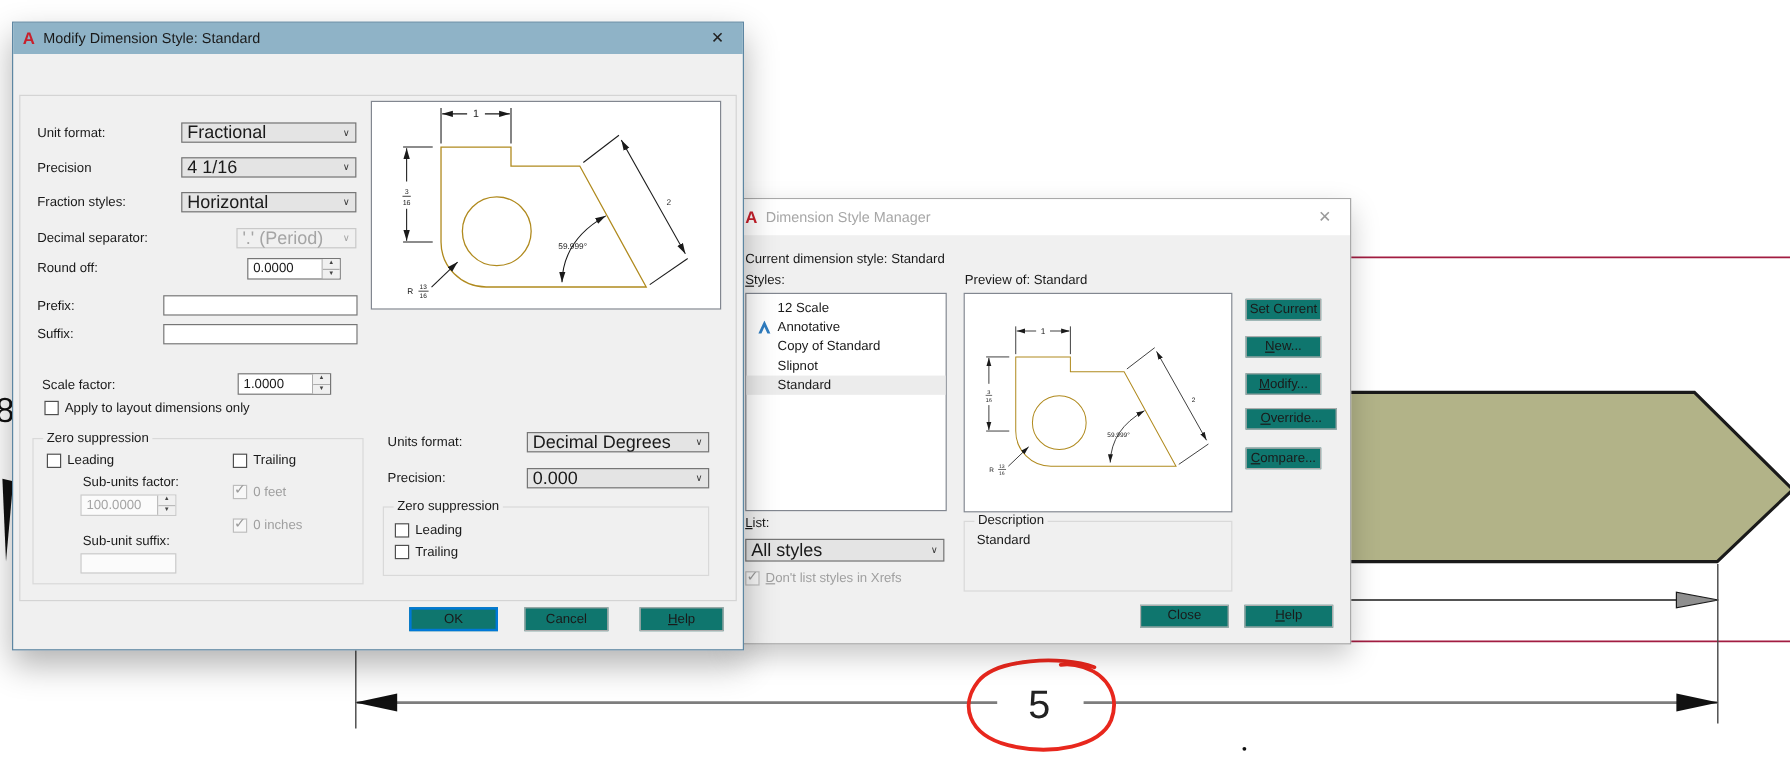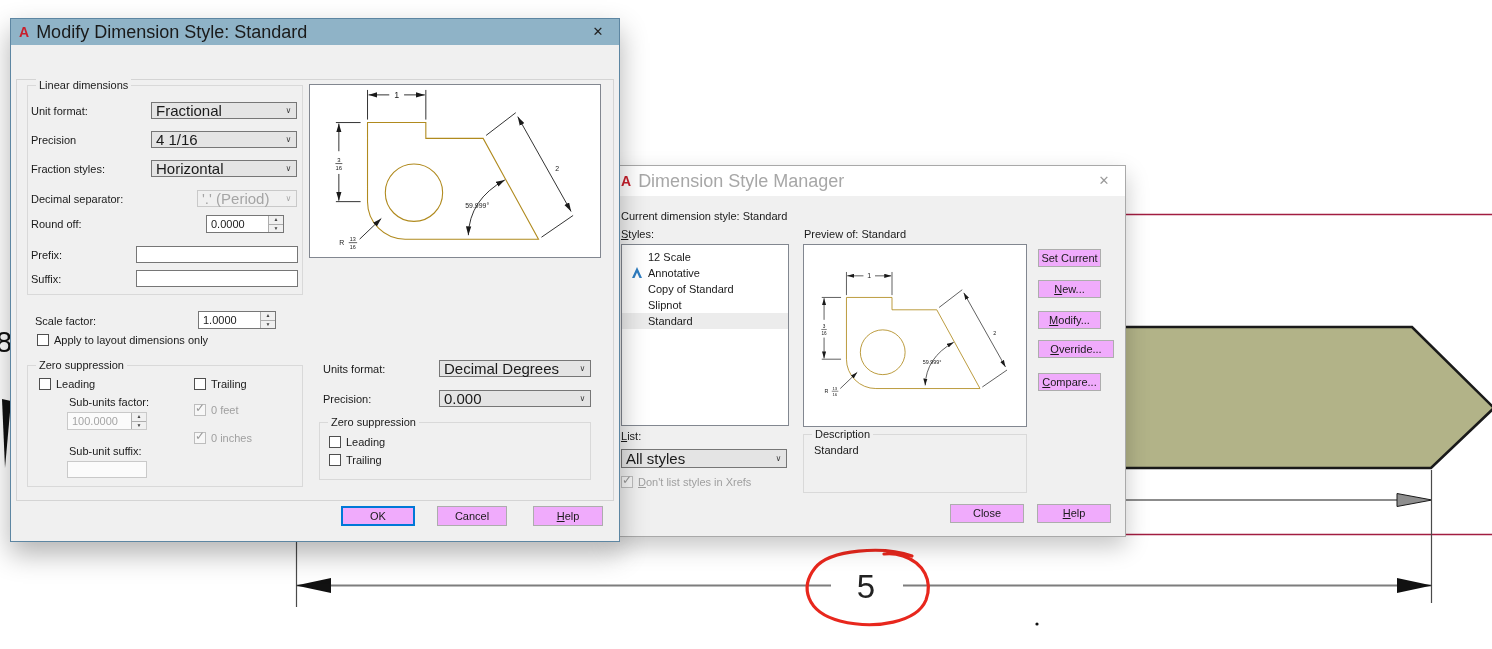--- a/index.html
+++ b/index.html
@@ -13,21 +13,21 @@
 
   
   .dlg{position:absolute;background:#f0f0f0}
   #modify-dlg{left:10px;top:18px;width:608px;height:522px;z-index:10;
      border:1px solid #5d86a2;box-shadow:0 12px 26px rgba(0,0,0,.30)}
   #dsm-dlg{left:612px;top:165px;width:512px;height:370px;z-index:5;
      border:1px solid #a9a9a9;box-shadow:0 10px 22px rgba(0,0,0,.22)}
   .tbar{position:absolute;left:0;top:0;right:0;display:flex;align-items:center;gap:7px;padding-left:8px}
   #modify-dlg .tbar{height:26px;background:#8fb3c7}
   #dsm-dlg .tbar{height:30px;background:#fff}
-  .ttxt{font-size:18px}
+  .ttxt{font-size:12px}
   #dsm-dlg .ttxt{color:#a7a7a7}
   .logo{font-weight:bold;font-size:14px;color:#c8202c;line-height:1}
   .xbtn{position:absolute;right:0;top:0;width:42px;text-align:center;font-size:13px}
   #modify-dlg .xbtn{height:26px;line-height:26px;color:#222}
   #dsm-dlg .xbtn{height:30px;line-height:30px;color:#9a9a9a}
 
   
   .tabs{position:absolute;left:7px;top:41px;display:flex;align-items:flex-end}
   .tab{height:17px;line-height:17px;padding:0 7px;font-size:11px;background:#f0f0f0;
        border:1px solid #b4b4b4;border-right:none}
@@ -59,21 +59,21 @@
   .spin.sdis .sval{color:#a5a5a5}
   .sbs{width:14px;display:flex;flex-direction:column;border-left:1px solid #adadad}
   .sb{flex:1;font-size:5px;line-height:7px;text-align:center;color:#444;background:#f0f0f0;border-bottom:1px solid #adadad}
   .sb:last-child{border-bottom:none}
 
   .cbrow{position:absolute;display:flex;align-items:center;gap:5px}
   .cbbox{width:12px;height:12px;box-sizing:border-box;border:1px solid #4f4f4f;background:#fff;position:relative;flex:0 0 auto}
   .cbrow.cdis .cbbox{border-color:#bdbdbd;background:#f7f7f7}
   .chk{position:absolute;left:0;top:-3px;font-size:12px;color:#9a9a9a;line-height:1}
 
-  .btn{position:absolute;background:#f0abfc;border:1px solid #adadad;font-size:11px;
+  .btn{position:absolute;background:#0f766e;border:1px solid #adadad;font-size:11px;
        text-align:center;box-sizing:border-box;height:20px;line-height:18px}
   .btn.def{border:2px solid #0078d7;line-height:16px}
 
   
   .listbox{position:absolute;background:#fff;border:1px solid #828790}
   .litem{height:16px;line-height:16px;font-size:11px;padding-left:26px;white-space:nowrap}
   .litem.sel{background:#ececec}
   .previewbox{position:absolute;background:#fff;border:1px solid #828790}
   .descbox{position:absolute;border:1px solid #d9d9d9}
   .bgsvg{position:absolute;left:0;top:0;z-index:1}
@@ -192,23 +192,20 @@
 
 <div class="dlg" id="modify-dlg">
   <div class="tbar">
     <span class="logo">A</span>
     <span class="ttxt">Modify Dimension Style: Standard</span>
     <span class="xbtn">✕</span>
   </div>
 
   <div class="pane"></div>
 
-  <div class="group" style="left:16px;top:66px;width:274px;height:208px">
-    <span class="glabel">Linear dimensions</span>
-  </div>
   <span class="lbl abs" style="left:20px;top:86px">Unit format:</span>
   <div class="combo" style="left:140px;top:83px;width:146px">
     <span class="cval">Fractional</span>
     <span class="car">∨</span>
   </div>
   <span class="lbl abs" style="left:20px;top:115px">Precision</span>
   <div class="combo" style="left:140px;top:112px;width:146px">
     <span class="cval">4 1/16</span>
     <span class="car">∨</span>
   </div>

